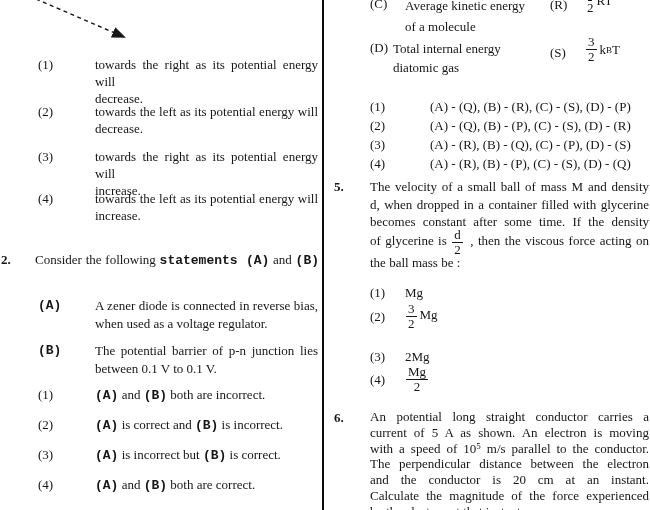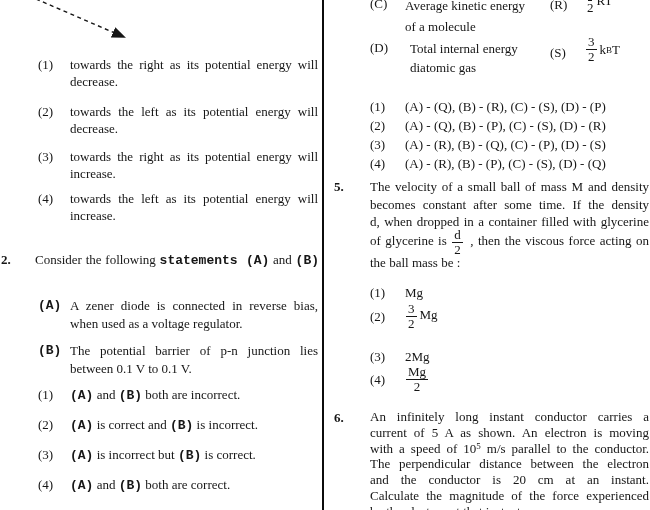--- a/index.html
+++ b/index.html
@@ -9,21 +9,21 @@
         font-size:13px;color:#161616;line-height:17px;}
   .vline{position:absolute;left:322px;top:0;width:2px;height:510px;background:#0b0b0b;}
   .abs{position:absolute;}
   .bd{font-weight:bold;font-family:Liberation Mono, monospace;}
   .qnum{position:absolute;font-weight:bold;}
   .lbl{position:absolute;}
   
   .opt{position:absolute;display:flex;align-items:flex-start;}
   .mk{flex:0 0 32px;}
   .mk35{flex:0 0 35px;}
-  .ot{flex:1 1 auto;}
+  .ot{flex:1 1 auto;margin-left:25px;}
   .w248{width:248px;}
   .w250{width:250px;}
   
   .tline{text-align:justify;text-align-last:justify;min-height:1em;}
   .tline.lst{text-align-last:left;}
   
   .frac{display:inline-flex;flex-direction:column;align-items:center;
         vertical-align:middle;line-height:12px;margin:-2px 3px -2px 1px;}
   .frac .num{display:block;min-height:12px;padding:0 2px 1px 2px;border-bottom:1px solid #161616;}
   .frac .den{display:block;padding-top:1px;}
@@ -130,21 +130,21 @@
   <span class="lbl" style="left:550px;top:-4px">(R)</span>
   <div class="fml" style="left:586px;top:-13px">
       <span class="frac">
         <span class="num"></span>
         <span class="den">2</span>
       </span>
       <span>RT</span>
     </div>
 
   <span class="lbl" style="left:370px;top:39px">(D)</span>
-  <div class="abs" style="left:410px;top:39px;width:160px;line-height:19px">
+  <div class="abs" style="left:393px;top:39px;width:160px;line-height:19px">
       <div class="tline lst"><span>Total internal energy</span></div>
       <div class="tline lst"><span>diatomic gas</span></div>
     </div>
   <span class="lbl" style="left:550px;top:44px">(S)</span>
   <div class="fml" style="left:585px;top:36px">
       <span class="frac">
         <span class="num">3</span>
         <span class="den">2</span>
       </span>
       <span>k</span>
@@ -165,22 +165,22 @@
     <div class="ot">(A) - (R), (B) - (Q), (C) - (P), (D) - (S)</div>
   </div>
   <div class="opt" style="left:370px;top:155px;width:278px">
     <span class="mk mk35">(4)</span>
     <div class="ot">(A) - (R), (B) - (P), (C) - (S), (D) - (Q)</div>
   </div>
 
   <span class="qnum" style="left:334px;top:178px">5.</span>
   <div class="abs" style="left:370px;top:178px;width:279px;line-height:17.5px">
       <div class="tline"><span>The velocity of a small ball of mass M and density</span></div>
+      <div class="tline"><span>d, when dropped in a container filled with glycerine</span></div>
       <div class="tline"><span>becomes constant after some time.  If the density</span></div>
-      <div class="tline"><span>d, when dropped in a container filled with glycerine</span></div>
       <div class="tline"><span>of glycerine is </span><span class="frac">
           <span class="num">d</span>
           <span class="den">2</span>
         </span><span> , then the viscous force acting on</span></div>
       <div class="tline lst"><span>the ball mass be :</span></div>
     </div>
 
   <div class="ropt" style="left:370px;top:284px">
     <span class="mk mk35">(1)</span>
     <div><span>Mg</span></div>
@@ -199,21 +199,21 @@
   <div class="ropt" style="left:370px;top:366px;height:27px">
     <span class="mk mk35">(4)</span>
     <div><span class="frac">
           <span class="num">Mg</span>
           <span class="den">2</span>
         </span></div>
   </div>
 
   <span class="qnum" style="left:334px;top:409px">6.</span>
   <div class="abs" style="left:370px;top:409px;width:279px;line-height:15.8px">
-      <div class="tline"><span>An infinitely long instant conductor carries a</span></div>
+      <div class="tline"><span>An potential long straight conductor carries a</span></div>
       <div class="tline"><span>current of 5 A as shown.  An electron is moving</span></div>
       <div class="tline"><span>with a speed of 10</span><span class="sup">5</span><span> m/s parallel to the conductor.</span></div>
       <div class="tline"><span>The perpendicular distance between the electron</span></div>
       <div class="tline"><span>and the conductor is 20 cm at an instant.</span></div>
       <div class="tline"><span>Calculate the magnitude of the force experienced</span></div>
       <div class="tline lst"><span>by the electron at that instant.</span></div>
     </div>
 </div>
 
 </body></html>

